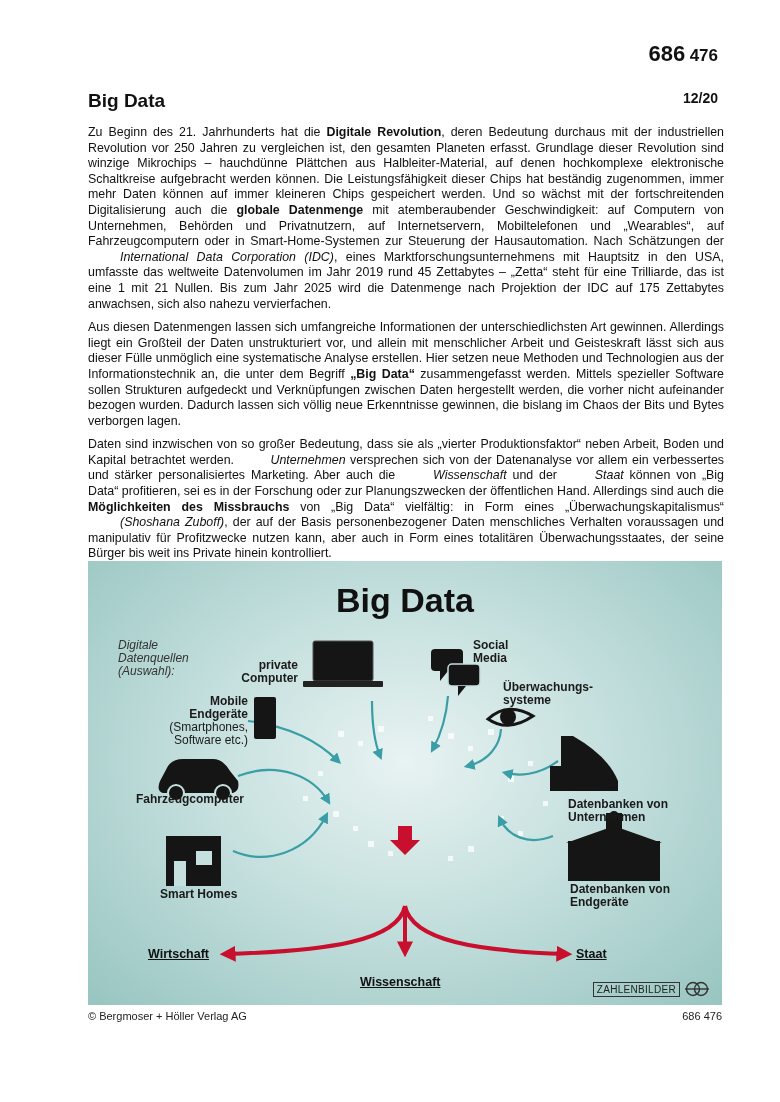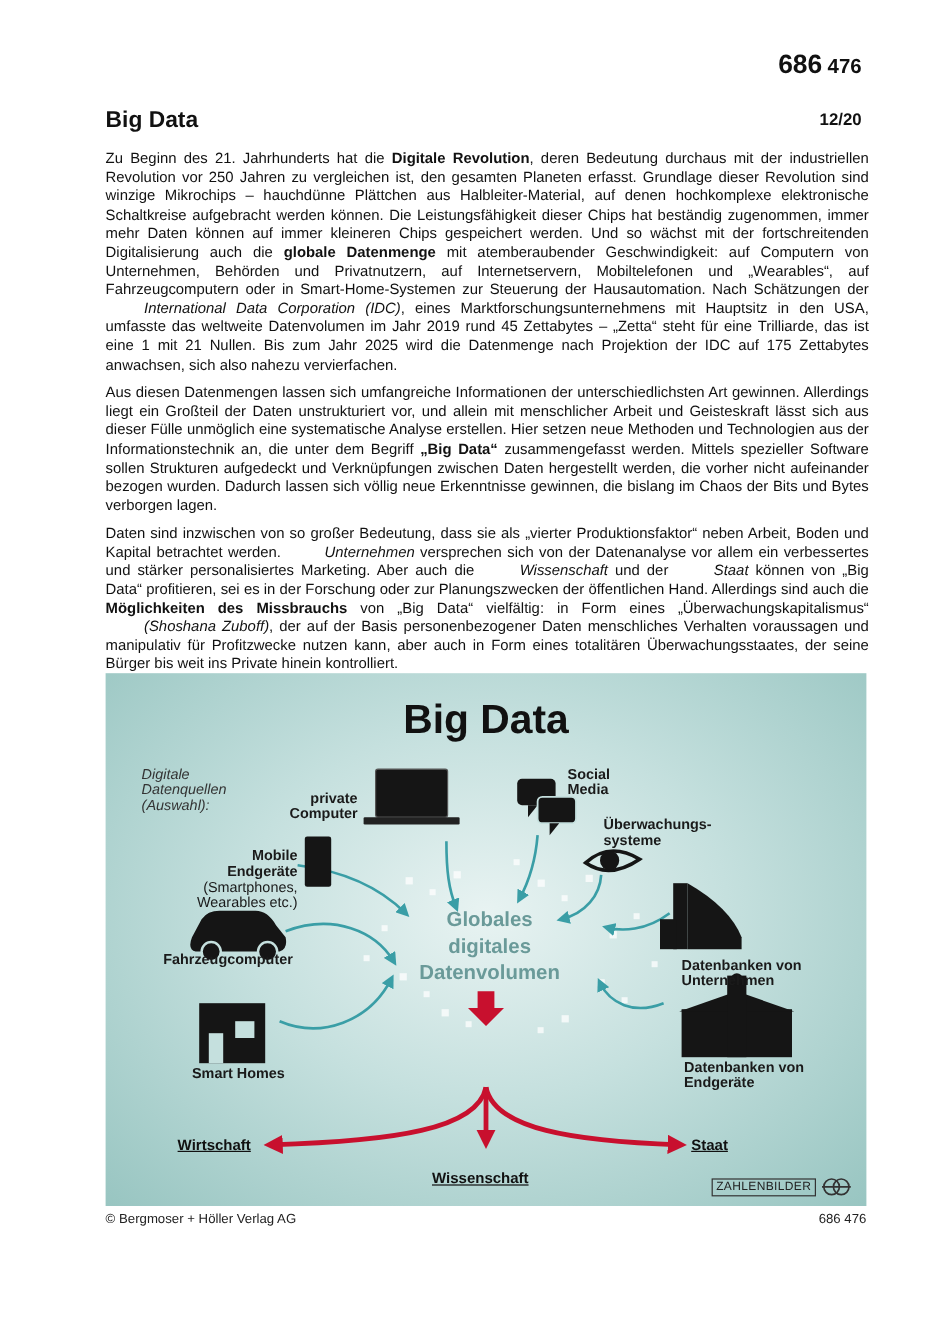--- a/index.html
+++ b/index.html
@@ -162,45 +162,40 @@
   <div class="label" style="left:385px;top:78px;">
     <div>Social</div>
     <div>Media</div>
   </div>
 
   <div class="label" style="left:415px;top:120px;">
     <div>Überwachungs-</div>
     <div>systeme</div>
   </div>
 
-  <div class="label right" style="left:55px;top:134px;width:105px;margin-top:12px;">
+  <div class="label right" style="left:55px;top:134px;width:105px;">
     <div>Mobile</div>
     <div>Endgeräte</div>
     <div class="sub">(Smartphones,</div>
-    <div class="sub">Wearables etc.)</div>
+    <div class="sub">Software etc.)</div>
   </div>
 
   <div class="label" style="left:48px;top:232px;">Fahrzeugcomputer</div>
   <div class="label" style="left:72px;top:327px;">Smart Homes</div>
 
   <div class="label" style="left:480px;top:237px;">
     <div>Datenbanken von</div>
     <div>Unternehmen</div>
   </div>
 
   <div class="label" style="left:482px;top:322px;">
     <div>Datenbanken von</div>
     <div>Endgeräte</div>
   </div>
 
-  <div class="center-text">
-    <div>Globales</div>
-    <div>digitales</div>
-    <div>Datenvolumen</div>
-  </div>
 
 
   <div class="outcome" style="left:60px;top:386px;">Wirtschaft</div>
   <div class="outcome" style="left:272px;top:414px;">Wissenschaft</div>
   <div class="outcome" style="left:488px;top:386px;">Staat</div>
 
   <div class="logo">
     <span class="logo-box">ZAHLENBILDER</span>
     <svg width="26" height="16" viewBox="0 0 26 16" style="position:static">
       <circle cx="9" cy="8" r="6.5" fill="none" stroke="#333" stroke-width="1.4"></circle>

